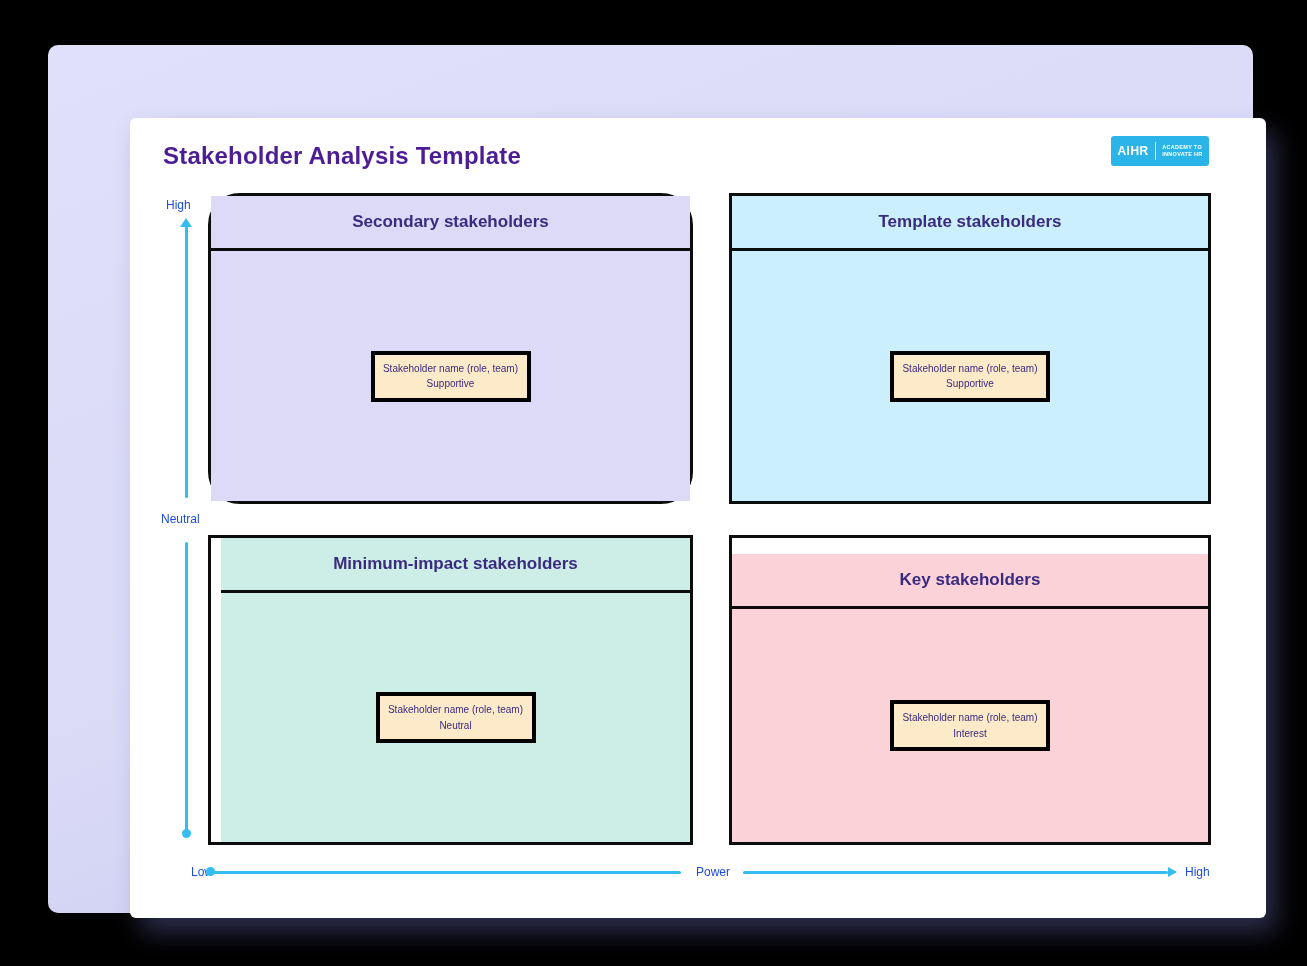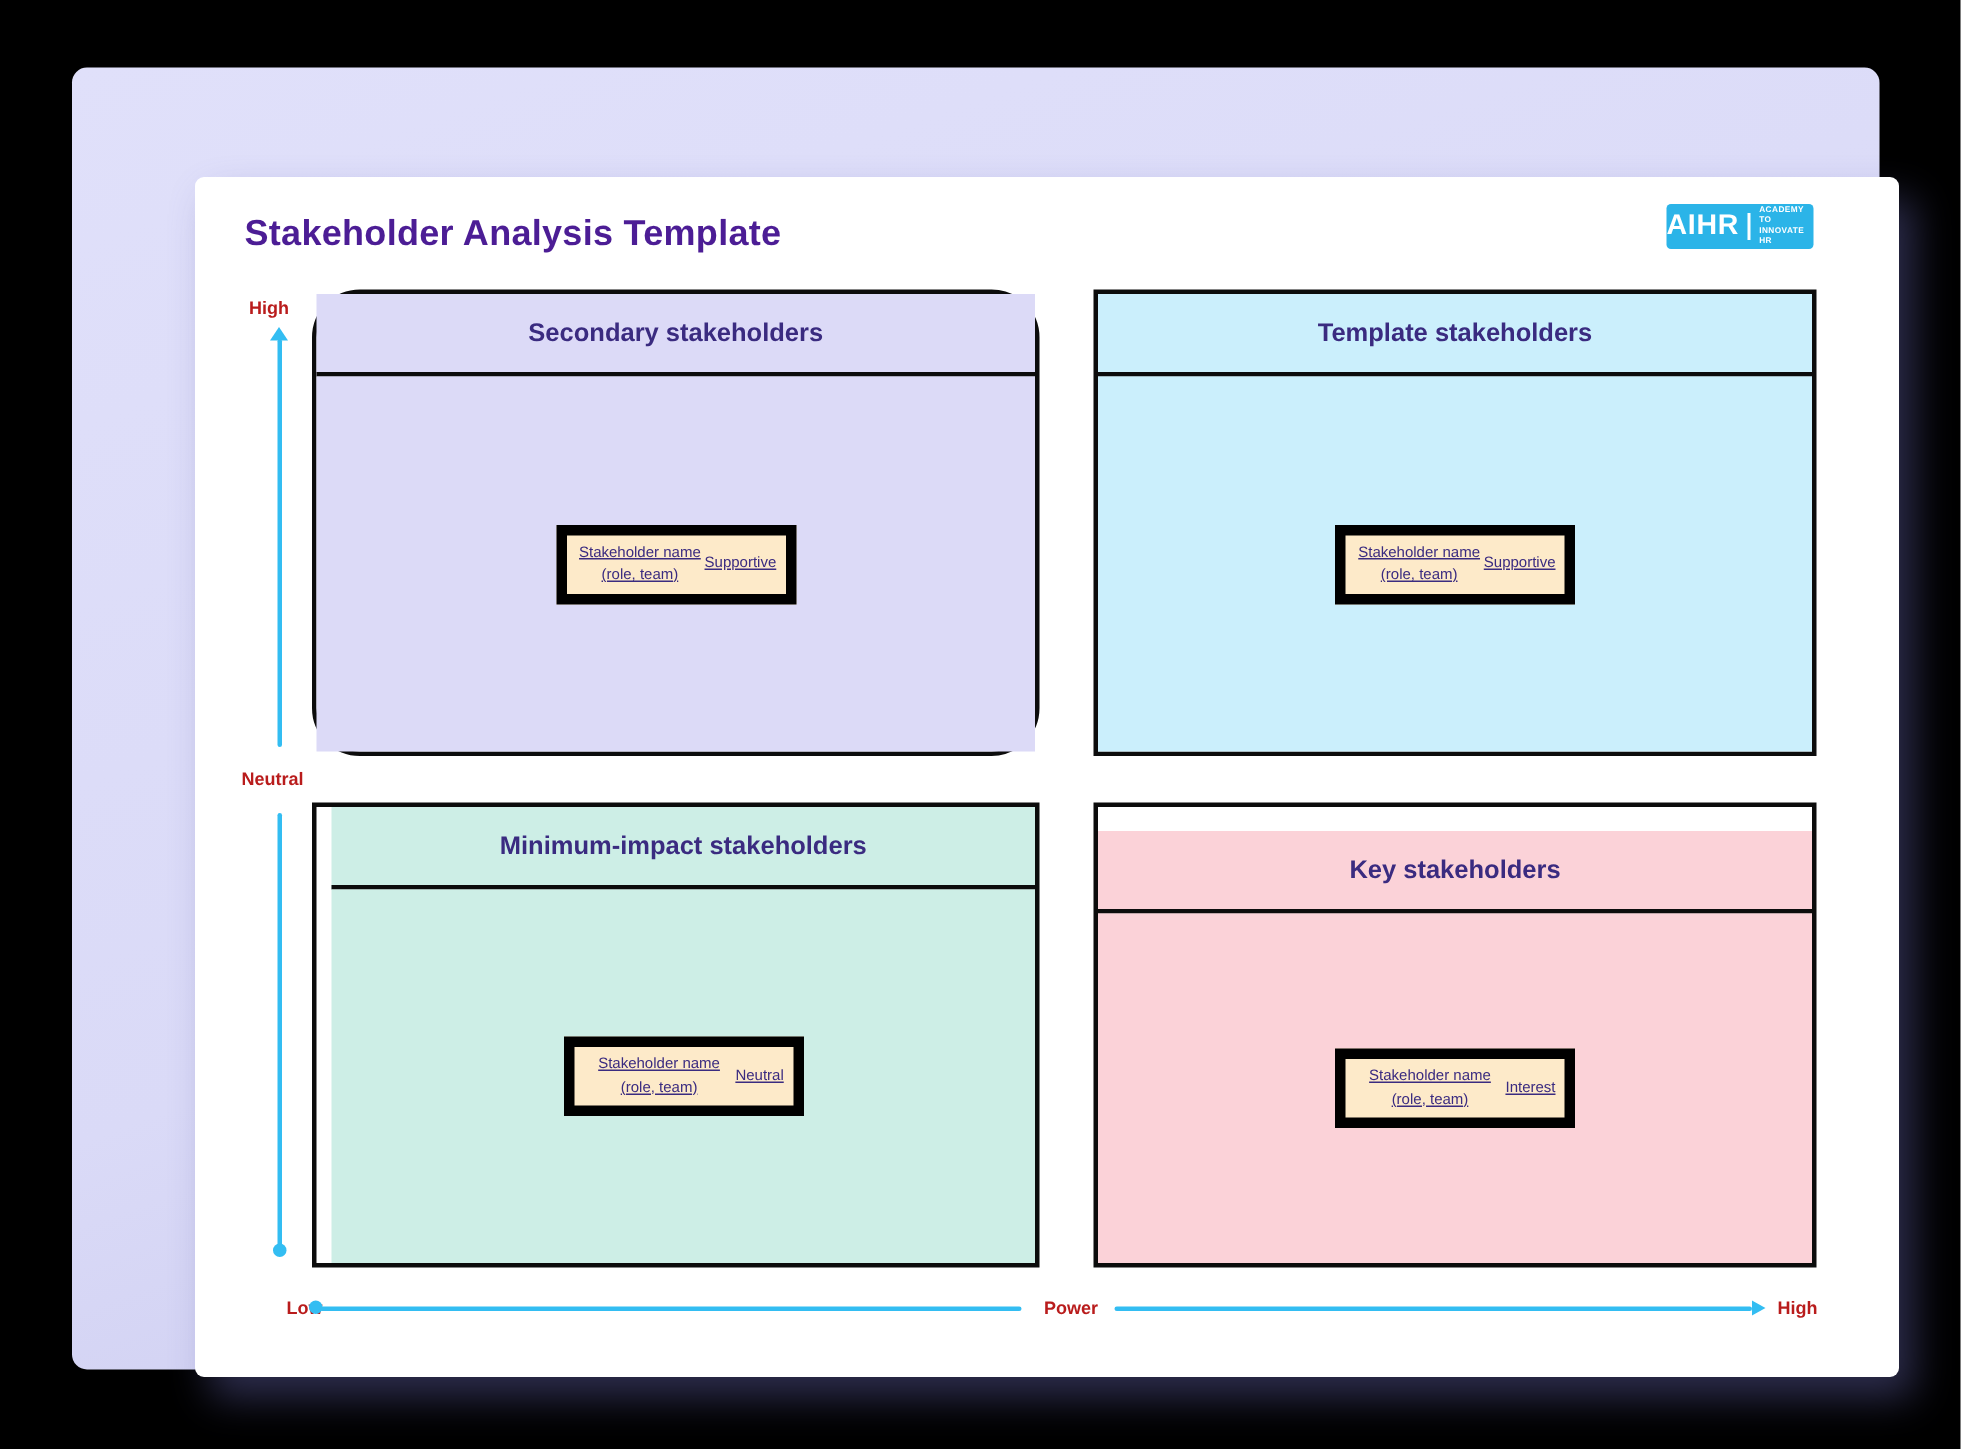--- a/index.html
+++ b/index.html
@@ -39,21 +39,21 @@
     left: 981px; top: 18px;
     width: 98px; height: 30px;
     background: #2bb4e8;
     border-radius: 3px;
     display: flex;
     align-items: center;
     justify-content: center;
     gap: 6px;
     color: #ffffff;
   }
-  .logo-brand { font-size: 19px; font-weight: bold; letter-spacing: 0.5px; }
+  .logo-brand { font-size: 12px; font-weight: bold; letter-spacing: 0.5px; }
   .logo-divider { width: 1.5px; height: 18px; background: #ffffff; }
   .logo-tagline { font-size: 5.5px; font-weight: bold; line-height: 1.3; letter-spacing: 0.3px; }
 
   
   .quadrant {
     position: absolute;
     border: 3px solid #0c0c0c;
     box-sizing: border-box;
     display: flex;
     flex-direction: column;
@@ -77,39 +77,38 @@
     flex: 1 1 auto;
     display: flex;
     align-items: center;
     justify-content: center;
   }
   .stakeholder-box {
     width: 160px;
     min-height: 51px;
     box-sizing: border-box;
     background: #fdeac9;
-    border: 7px solid #000000;
-    display: flex;
-    flex-direction: row;
+    border: 4px solid #000000;
+    display: flex;
+    flex-direction: column;
     align-items: center;
     justify-content: center;
     text-align: center;
     font-size: 10px;
     line-height: 1.55;
     color: #3a2b80;
     padding: 4px 6px;
-    text-decoration: underline;
   }
 
   
   .axis-label {
     position: absolute;
     font-size: 12px;
-    font-weight: bold;
-    color: #b91c1c;
+    font-weight: normal;
+    color: #1d4ed8;
     white-space: nowrap;
   }
   .axis-line-v {
     position: absolute;
     width: 2.5px;
     background: #33bdf2;
     left: 55px;
     border-radius: 2px;
   }
   .axis-line-h {

